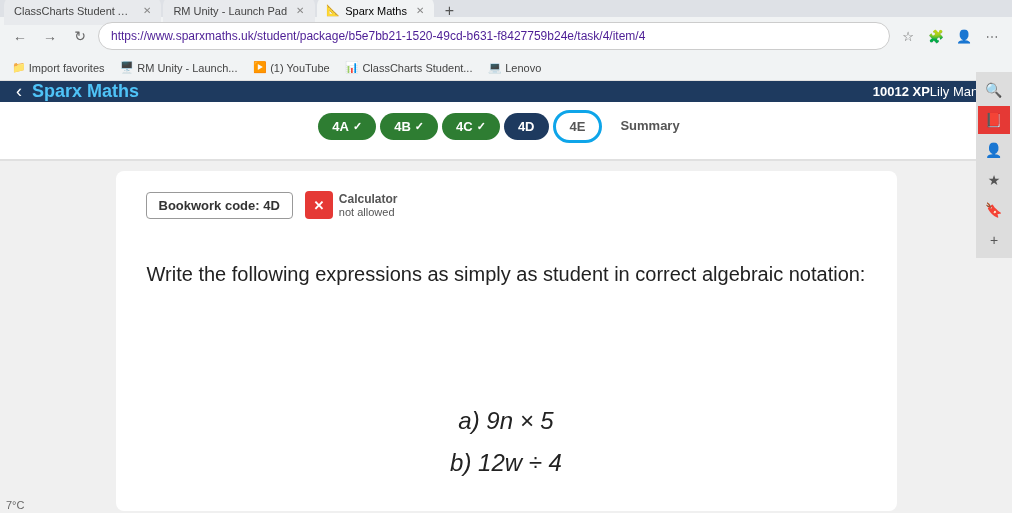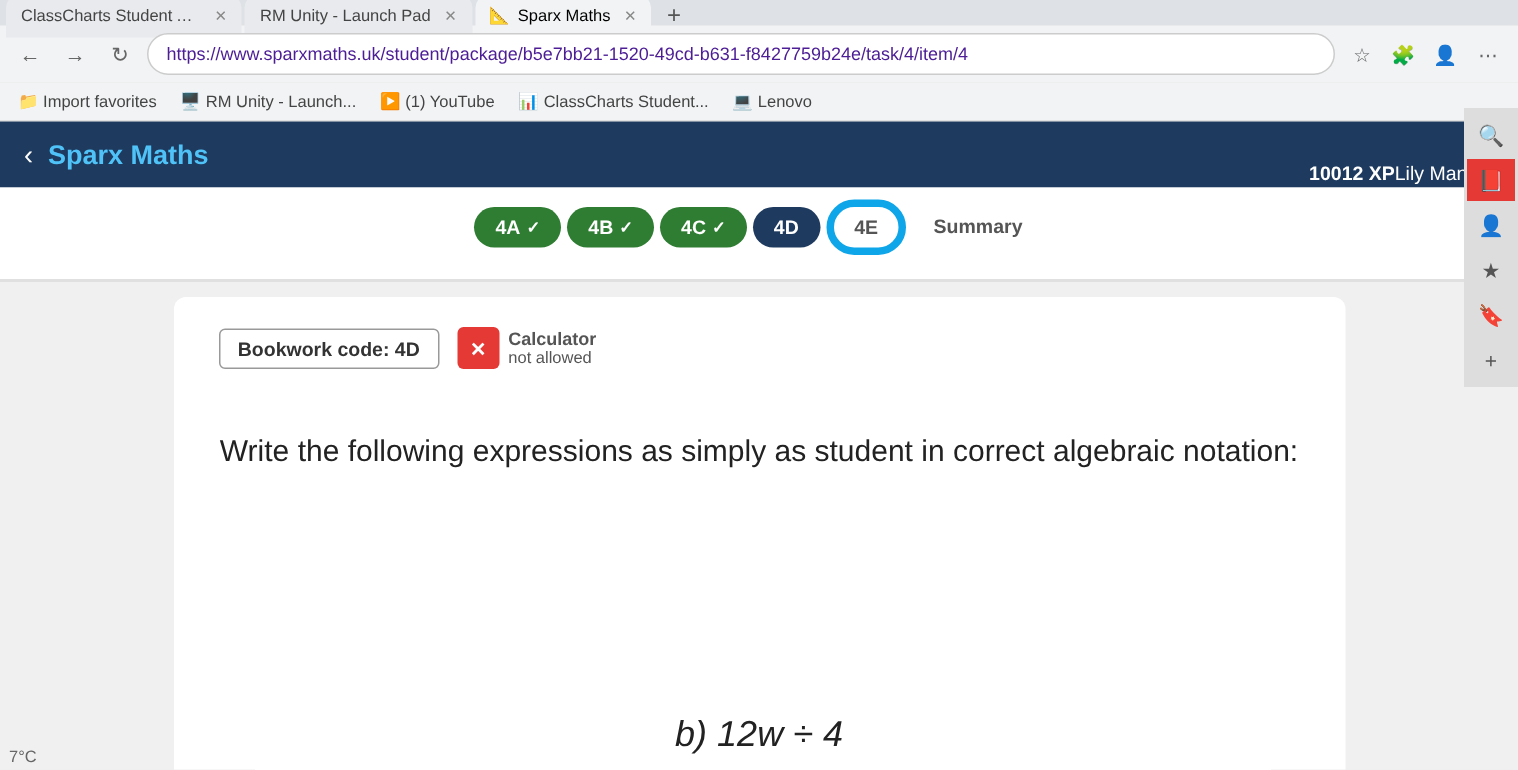--- a/index.html
+++ b/index.html
@@ -144,21 +144,20 @@
       font-size: 18px;
       font-weight: bold;
       color: #4fc3f7;
       flex: 1;
     }
     .sparx-right {
       display: flex;
       align-items: center;
       font-size: 13px;
       color: white;
-      margin-top: 24px;
     }
     .xp-badge {
       font-weight: bold;
       font-size: 13px;
     }
     .user-name { font-size: 13px; }
     .menu-icon { font-size: 18px; cursor: pointer; }
 
     
     .tabs-row {
@@ -184,21 +183,21 @@
       background: #2e7d32;
       color: white;
     }
     .task-tab.active {
       background: #1e3a5f;
       color: white;
     }
     .task-tab.inactive {
       background: white;
       color: #555;
-      border: 5px solid #0ea5e9;
+      border: 3px solid #0ea5e9;
     }
     .task-tab .check { font-size: 11px; }
 
     .summary-tab {
       padding: 6px 14px;
       font-size: 13px;
       font-weight: 600;
       color: #555;
       cursor: pointer;
       border-bottom: 2px solid transparent;
@@ -428,20 +427,23 @@
           </div>
         </div>
       </div>
 
       <div class="question-text">
         <span>Write the following expressions as simply as student in correct algebraic notation:</span>
       </div>
 
       <div class="math-parts">
         <div class="math-part">
+          <span>a) 9n × 5</span>
+        </div>
+        <div class="math-part">
           <span>b) 12w ÷ 4</span>
         </div>
       </div>
 
     </div>
   </div>
 
 </div>
 
 <div class="right-sidebar">

